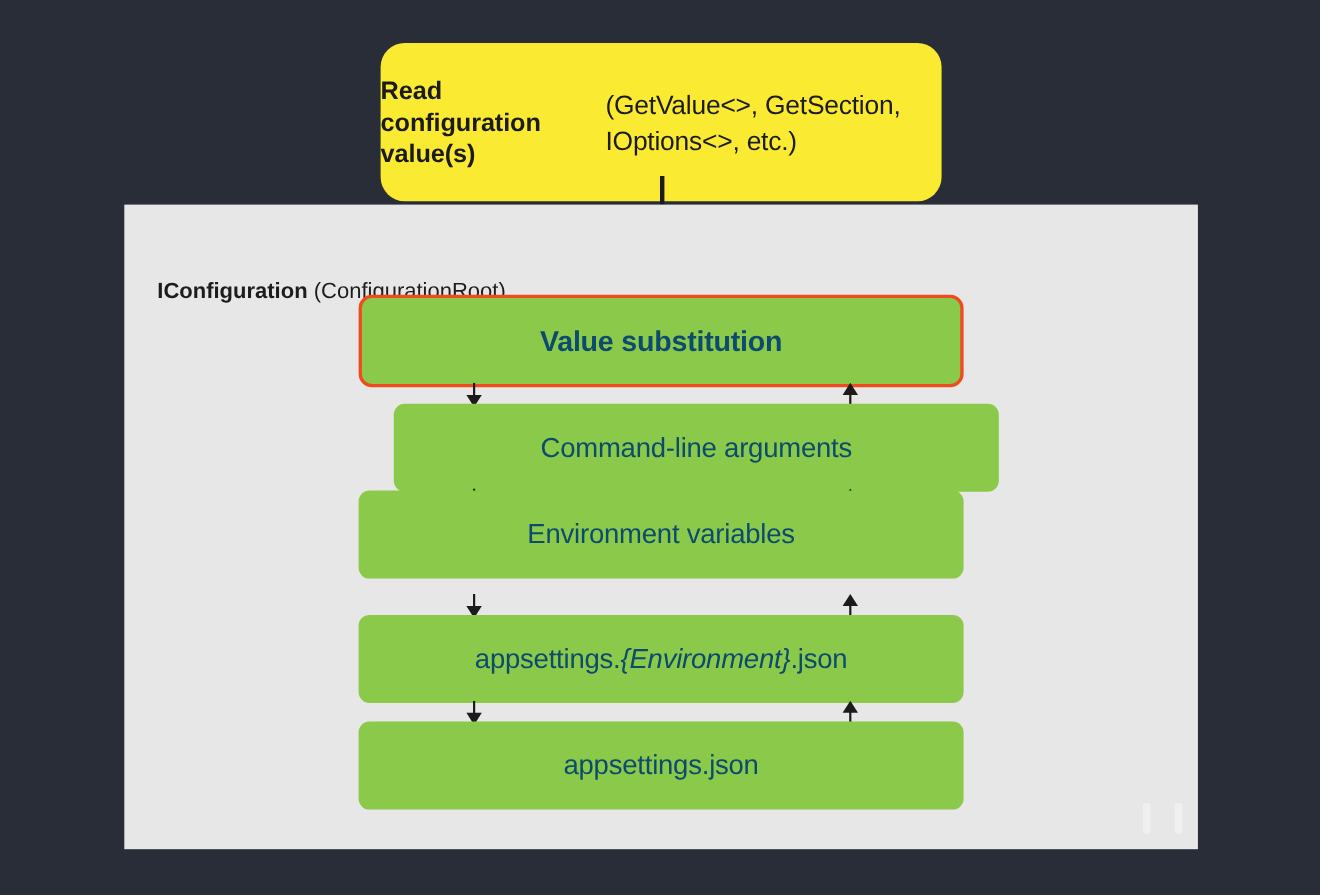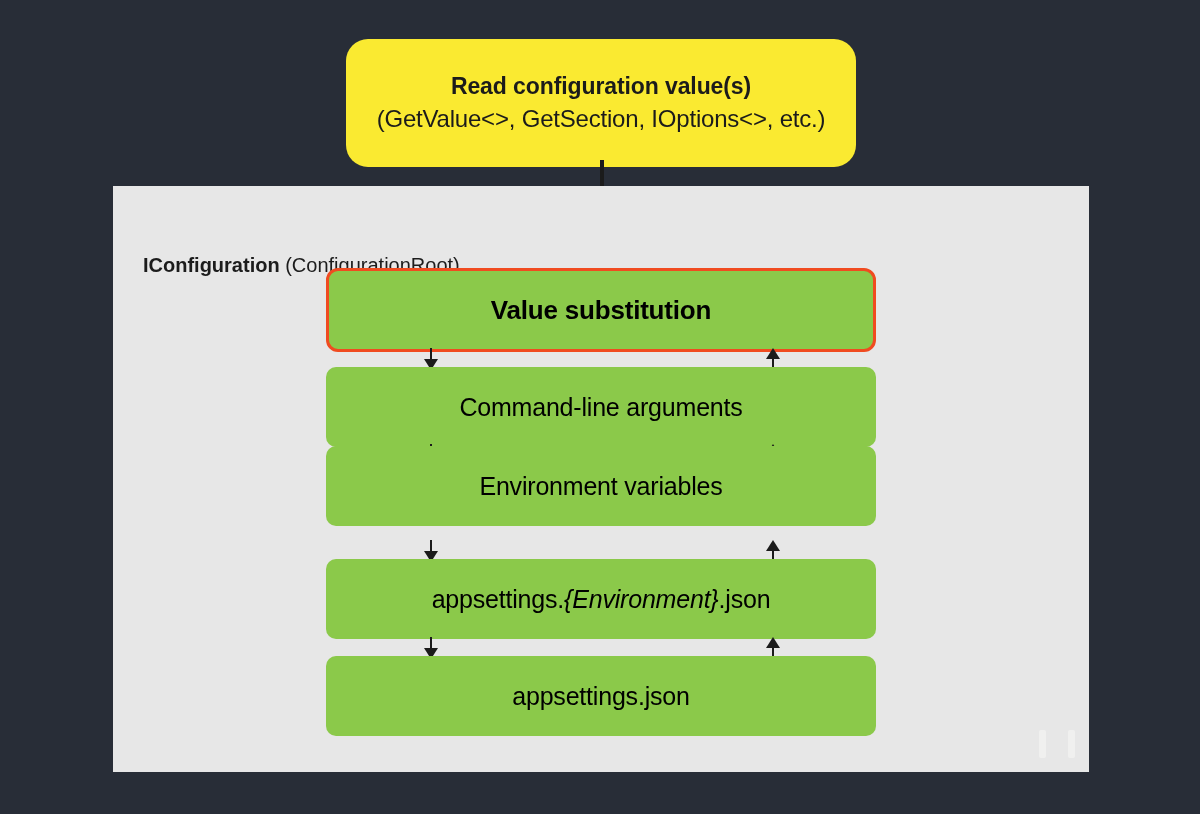--- a/index.html
+++ b/index.html
@@ -18,25 +18,24 @@
     width: 1200px;
     height: 814px;
   }
 
   
   .entry-box {
     position: absolute;
     left: 346px;
     top: 39px;
     width: 510px;
-    height: 128px;
+    height: 144px;
     background: #faea31;
     border-radius: 22px;
     display: flex;
-    flex-direction: column;
     align-items: center;
     justify-content: center;
     color: #1b1b1b;
     box-sizing: border-box;
   }
   .entry-title {
     font-size: 23px;
     font-weight: bold;
     line-height: 1.25;
     letter-spacing: -0.1px;
@@ -84,42 +83,42 @@
   .layer {
     position: absolute;
     left: 326px;
     width: 550px;
     height: 80px;
     background: #8bc94a;
     border-radius: 10px;
     display: flex;
     align-items: center;
     justify-content: center;
-    color: #000000;
+    color: #0c4a6e;
     box-sizing: border-box;
   }
   .layer-text {
     font-size: 25px;
     font-weight: normal;
     letter-spacing: -0.2px;
     white-space: nowrap;
   }
   .layer.highlight {
     border: 3px solid #f04b20;
     border-radius: 12px;
     height: 84px;
   }
   .layer.highlight .layer-text {
     font-weight: bold;
     font-size: 26px;
   }
   .layer-text .ital { font-style: italic; font-weight: normal; }
 
   .layer-1 { top: 268px; }
-  .layer-2 { top: 367px; }
+  .layer-2 { top: 367px; margin-left: 32px; }
   .layer-3 { top: 446px; }
   .layer-4 { top: 559px; }
   .layer-5 { top: 656px; text-align: center; }
 
   
   .connector {
     position: absolute;
     width: 20px;
     height: 22px;
   }

